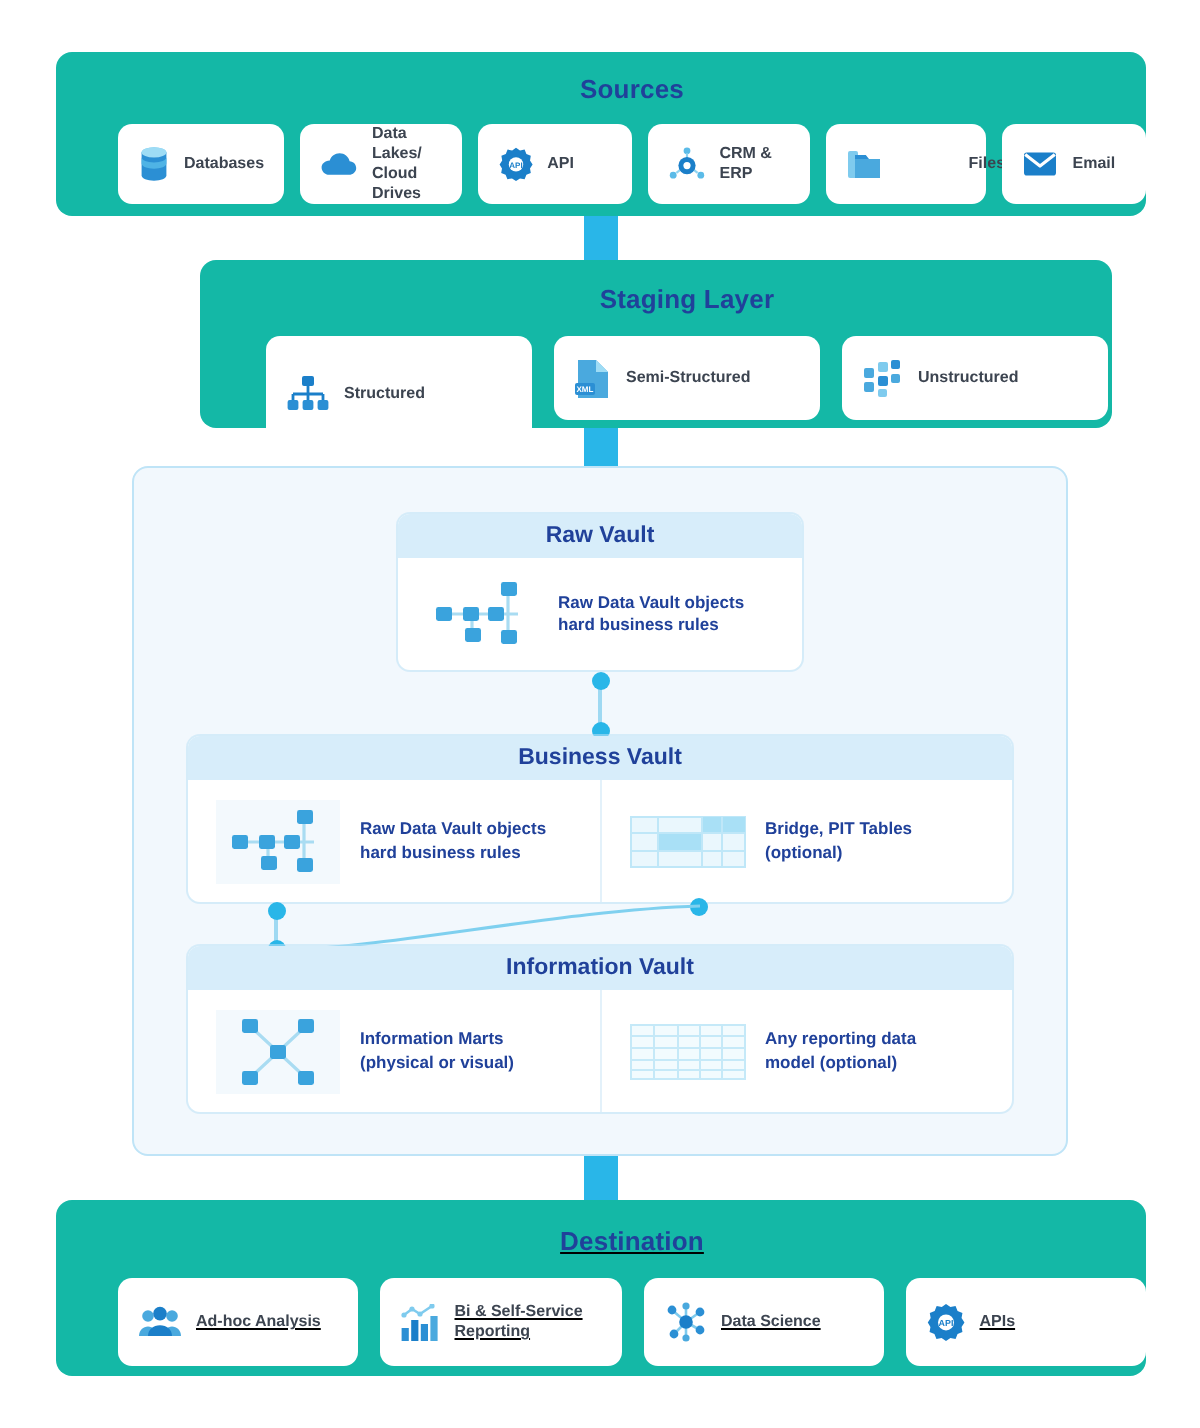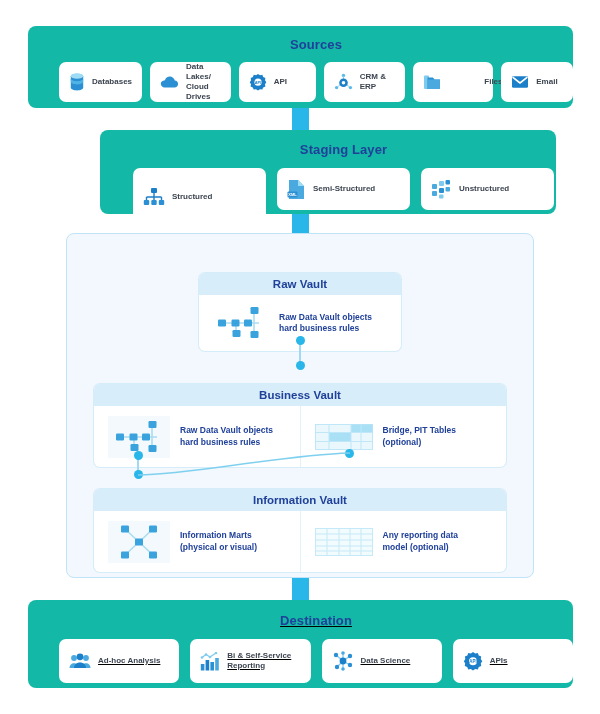--- a/index.html
+++ b/index.html
@@ -65,21 +65,20 @@
     border: 1px solid #bfe4f7;
     border-radius: 8px;
   }
 
   .vault-box {
     position: absolute;
     background: #ffffff;
     border-radius: 6px;
     overflow: hidden;
     box-shadow: 0 0 0 1px rgba(190,225,245,.55);
-    margin-top: 16px;
   }
   .vault-head {
     background: #d7edfa;
     color: #20419a;
     font-weight: bold;
     font-size: 11.5px;
     text-align: center;
     line-height: 22px;
     height: 22px;
   }

